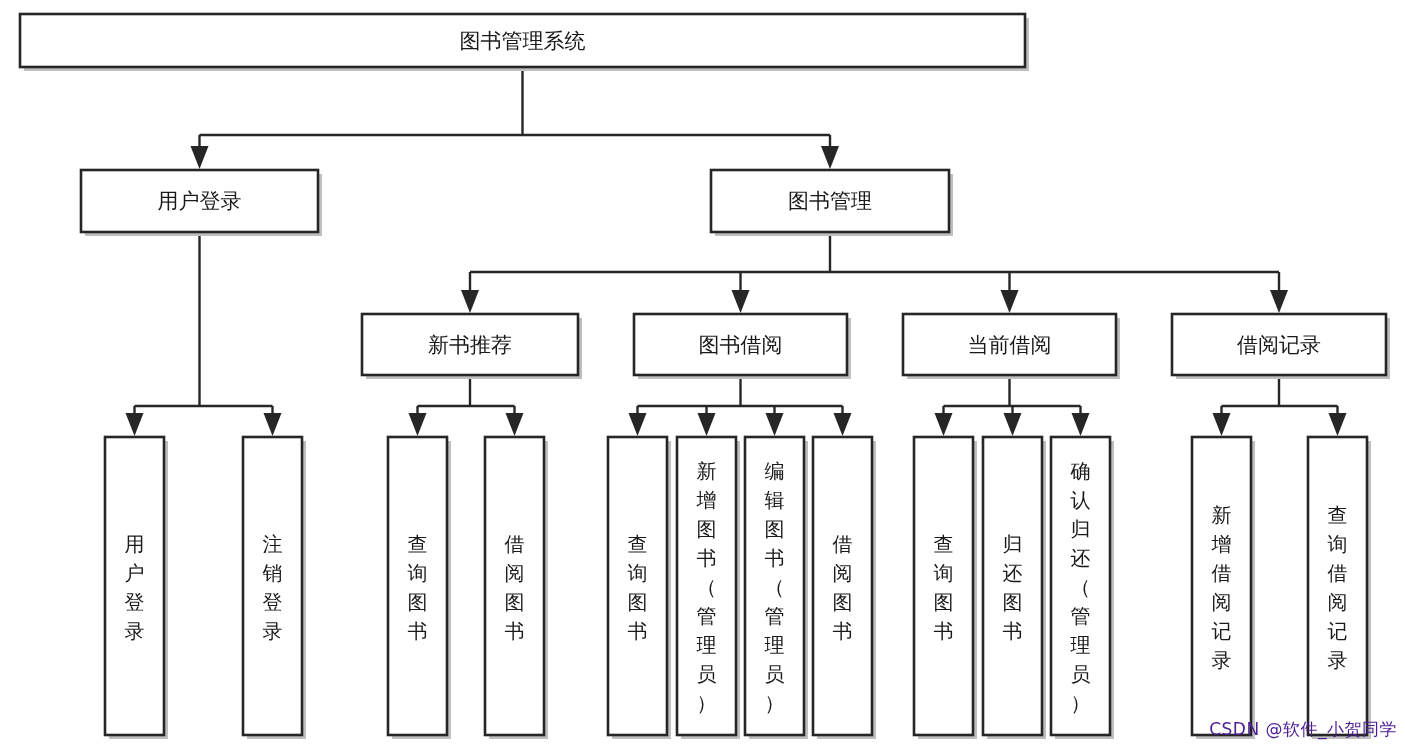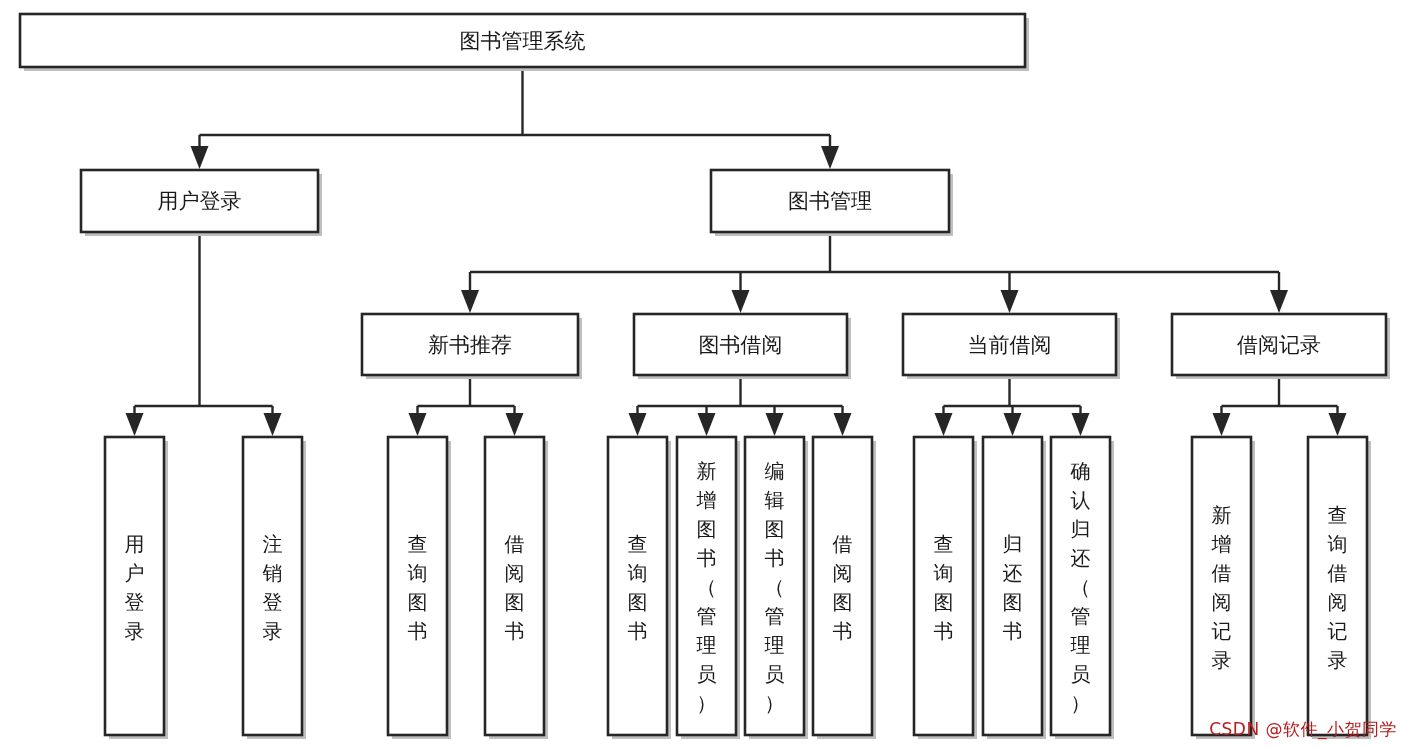--- a/index.html
+++ b/index.html
@@ -52,21 +52,21 @@
   .node-label-vertical {
     fill: #1a1a1a;
     font-family: "DejaVu Sans", "Liberation Sans", sans-serif;
     font-size: 20px;
     text-anchor: middle;
   }
   .watermark {
     position: absolute;
     right: 8px;
     bottom: 6px;
-    color: #b91c1c;
+    color: #4c1d95;
     font-size: 17px;
     font-family: "DejaVu Sans", "Liberation Sans", sans-serif;
     letter-spacing: 0.5px;
     white-space: nowrap;
     pointer-events: none;
   }
 </style>
 </head>
 <body>
 

